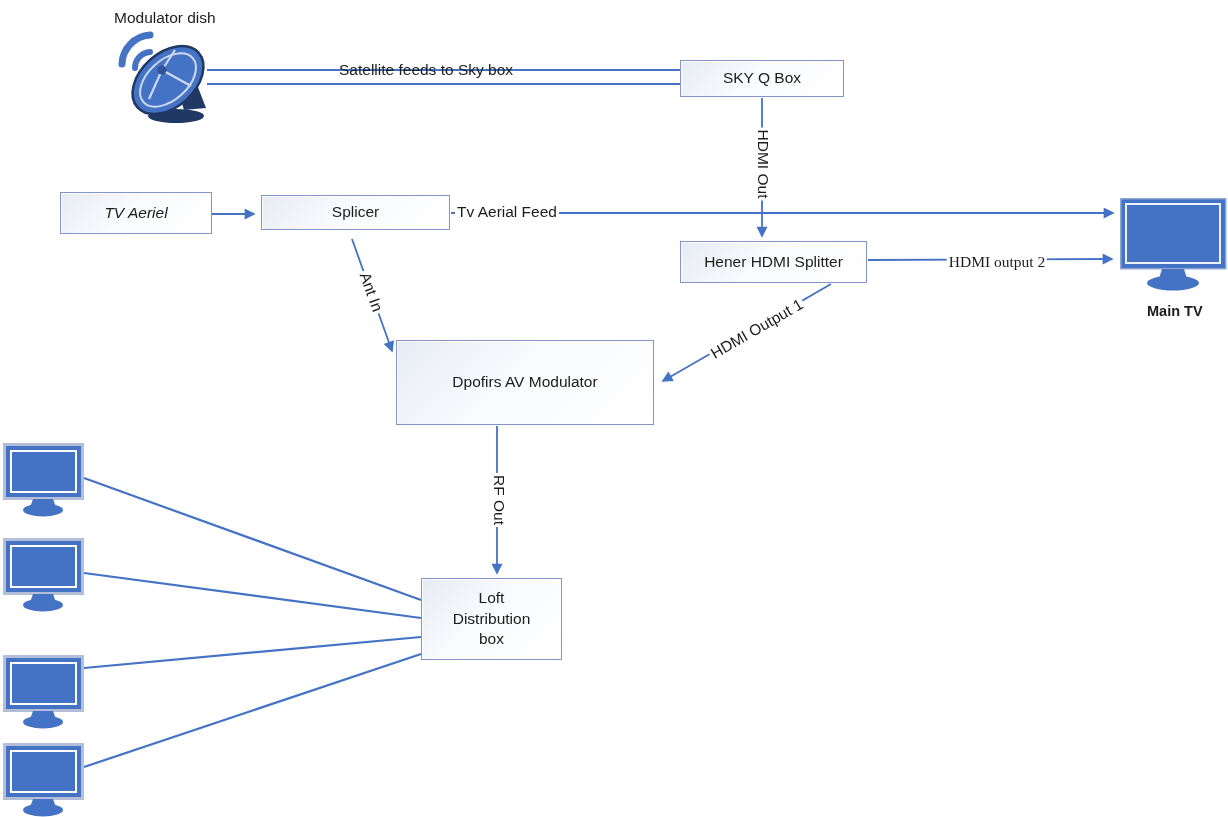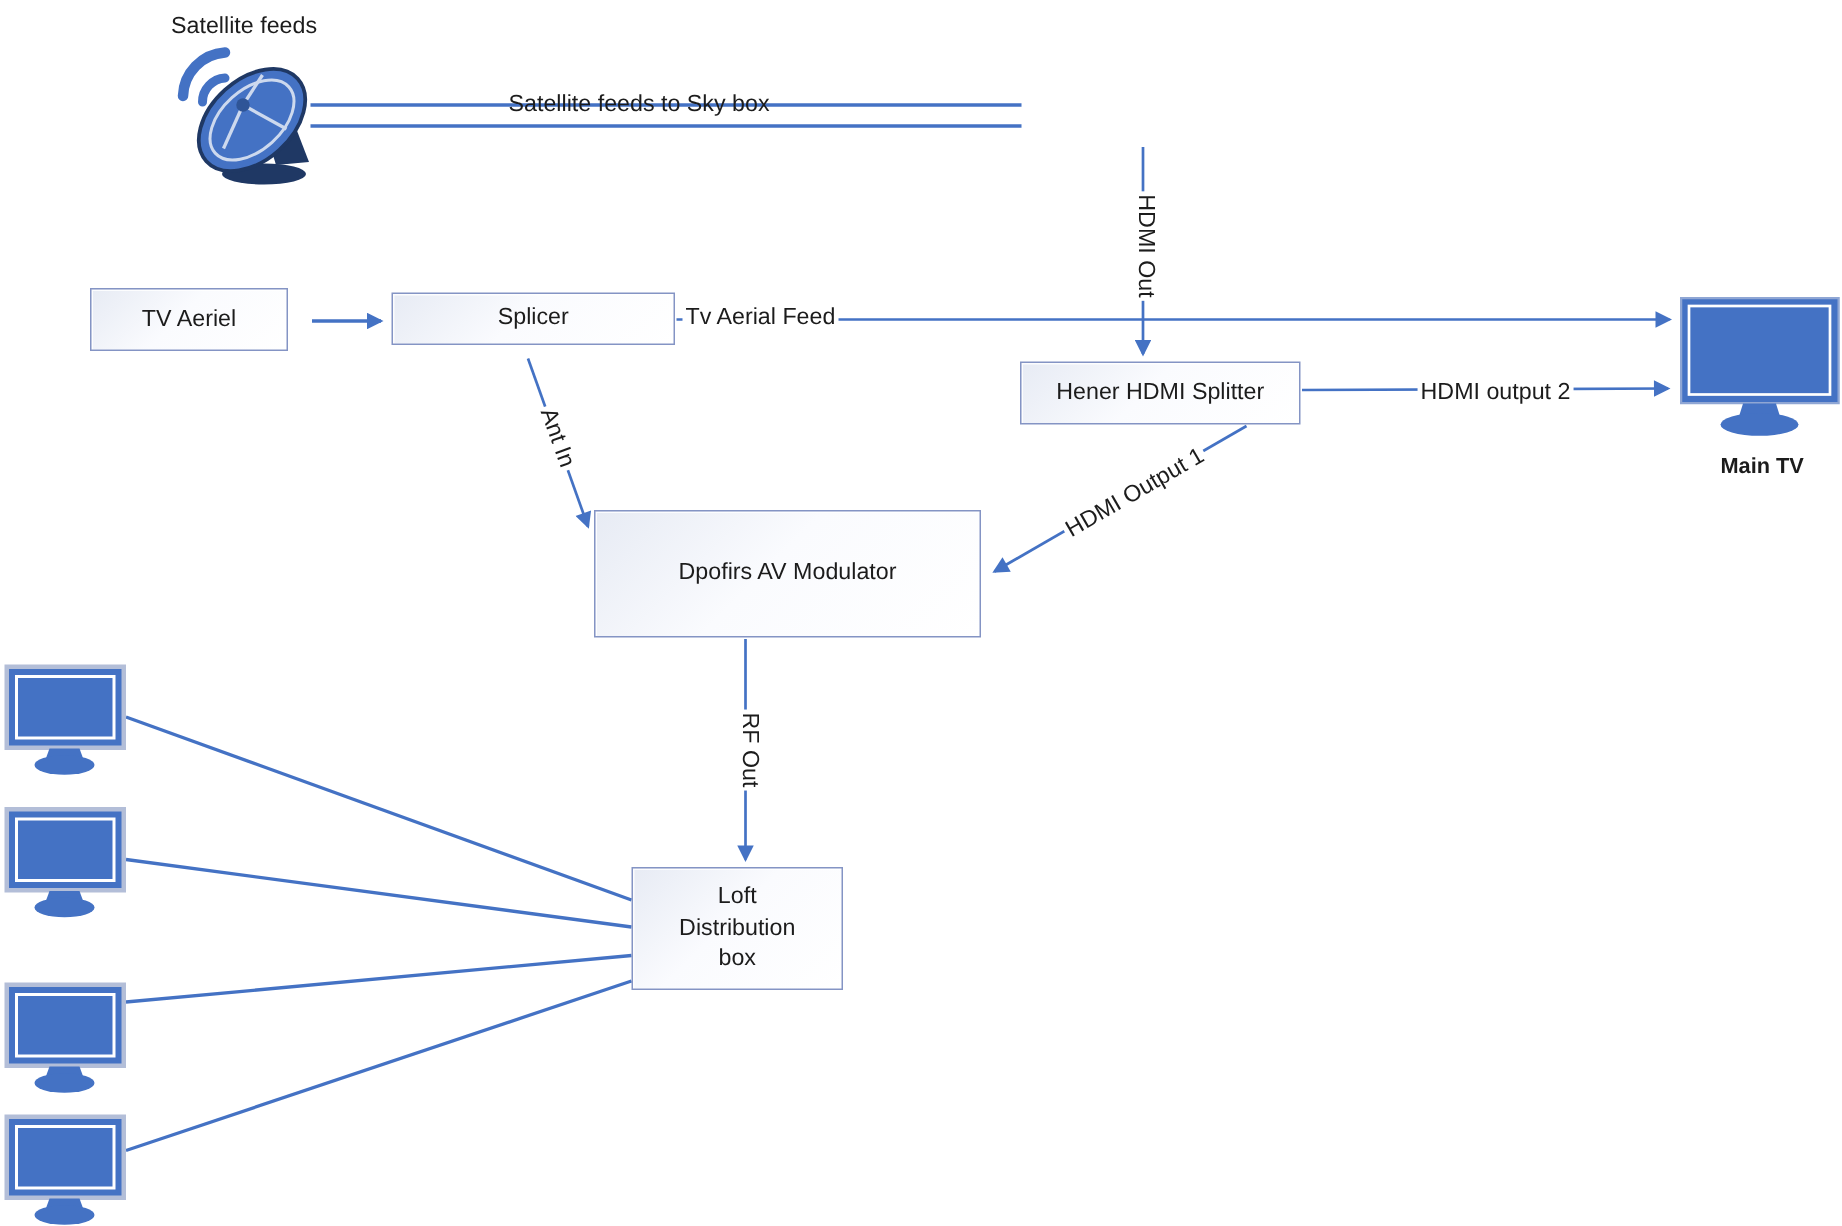--- a/index.html
+++ b/index.html
@@ -74,40 +74,41 @@
     <use href="#tvdef" x="3" y="743"></use>
 
     <g transform="translate(1120,198)">
       <rect x="0.75" y="0.75" width="105" height="70" fill="#4472C4" stroke="#8fa6d4" stroke-width="1.5"></rect>
       <rect x="6" y="6" width="94" height="59" fill="none" stroke="#ffffff" stroke-width="1.8"></rect>
       <path d="M42 71 L64 71 L68 84 L38 84 Z" fill="#4472C4"></path>
       <ellipse cx="53" cy="85" rx="26" ry="7.5" fill="#4472C4"></ellipse>
     </g>
   </svg>
 
+  <div class="node" style="left:680px;top:60px;width:164px;height:37px;">SKY Q Box</div>
 
-  <div class="node" style="left:60px;top:192px;width:132px;height:42px;">TV Aeriel</div>
+  <div class="node" style="left:60px;top:192px;width:152px;height:42px;font-style:italic;">TV Aeriel</div>
 
   <div class="node" style="left:261px;top:195px;width:189px;height:35px;">Splicer</div>
 
   <div class="node" style="left:680px;top:241px;width:187px;height:42px;">Hener HDMI Splitter</div>
 
   <div class="node" style="left:396px;top:340px;width:258px;height:85px;">Dpofirs AV Modulator</div>
 
   <div class="node" style="left:421px;top:578px;width:141px;height:82px;padding:0 24px;">Loft Distribution box</div>
 
-  <div class="lbl" style="left:114px;top:9px;">Satellite feeds</div>
+  <div class="lbl" style="left:114px;top:9px;">Modulator dish</div>
 
   <div class="lbl" style="left:339px;top:61px;">Satellite feeds to Sky box</div>
 
   <div class="lbl bg rot90" style="left:763px;top:164px;">HDMI Out</div>
 
   <div class="lbl bg" style="left:455px;top:203px;text-align:center;">Tv Aerial Feed</div>
 
-  <div class="lbl bg ctr" style="left:997px;top:262px;">HDMI output 2</div>
+  <div class="lbl bg ctr" style="left:997px;top:262px;font-family:Liberation Serif, serif;">HDMI output 2</div>
 
   <div class="lbl bg rothdmi1" style="left:757px;top:329px;">HDMI Output 1</div>
 
   <div class="lbl bg rotant" style="left:371px;top:292px;">Ant In</div>
 
   <div class="lbl bg rot90" style="left:499px;top:500px;">RF Out</div>
 
   <div class="lbl small" style="left:1147px;top:303px;font-weight:bold;">Main TV</div>
 
 </div>

